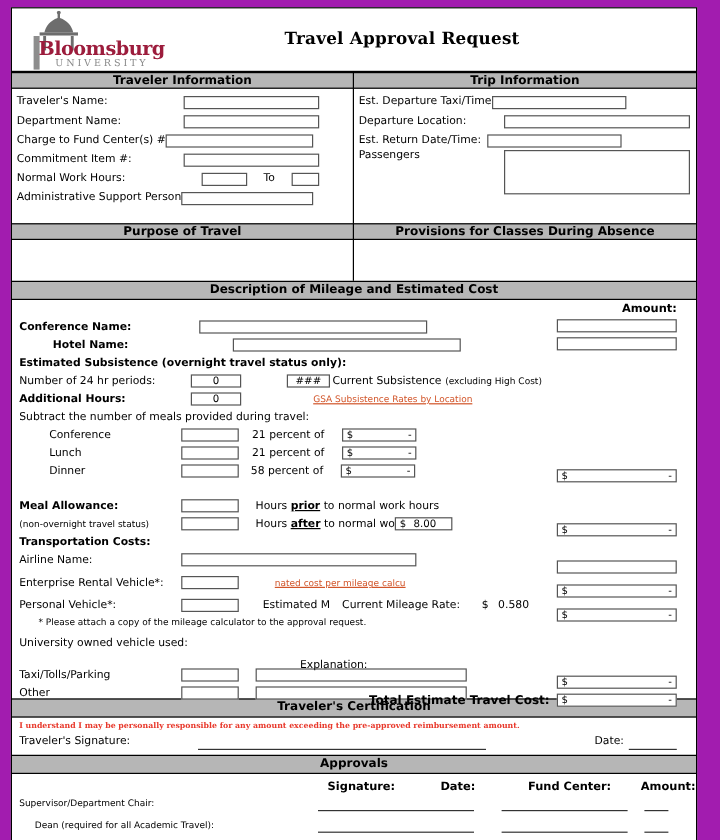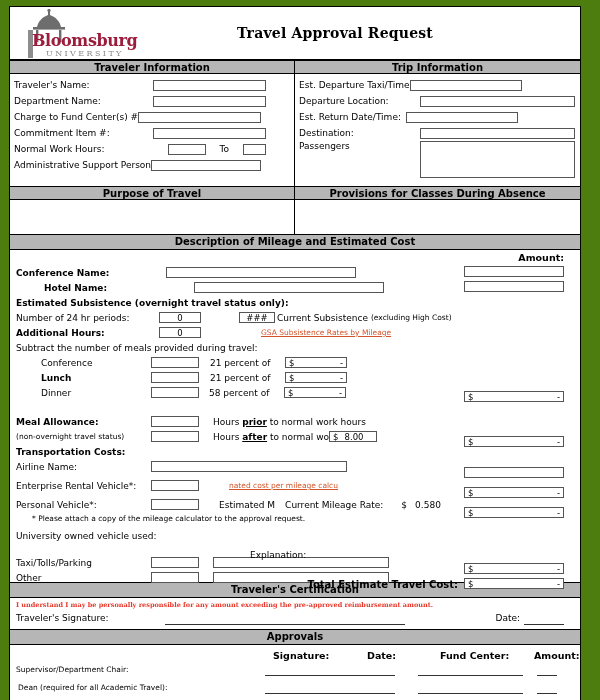--- a/index.html
+++ b/index.html
@@ -1,21 +1,21 @@
 <!DOCTYPE html>
 <html><head>
 <meta charset="utf-8">
 <style>
   html,body{margin:0;padding:0;background:#fff;}
   body{
     width:600px;height:700px;overflow:hidden;
     font-family:"DejaVu Sans","Liberation Sans",sans-serif;
     font-size:9px;color:#000;
   }
-  .page{width:600px;height:700px;position:relative;background:#4d7c0f;}
+  .page{width:600px;height:700px;position:relative;background:#a21caf;}
   .form{
     position:absolute;left:9px;top:6px;width:572px;
     border:1px solid #000;box-sizing:border-box;background:#fff;
   }
   
   .hdr{display:flex;align-items:center;height:52px;border-bottom:1px solid #000;}
   .logo{width:140px;position:relative;height:52px;}
   .logo svg{position:absolute;left:8px;top:2px;}
   .title{
     flex:1;text-align:center;font-size:14px;font-weight:bold;
@@ -141,24 +141,20 @@
       <div class="fr">
         <span class="lbl">Departure Location:</span>
         <span class="inp" style="width:155px;margin-left:auto;margin-right:5px;"></span>
       </div>
 
       <div class="fr">
         <span class="lbl">Est. Return Date/Time:</span>
         <span class="inp" style="width:112px;margin-left:5px;"></span>
       </div>
 
-      <div class="fr">
-        <span class="lbl">Destination:</span>
-        <span class="inp" style="width:155px;margin-left:auto;margin-right:5px;"></span>
-      </div>
 
       <div class="fr" style="align-items:flex-start;height:auto;">
         <span class="lbl">Passengers</span>
         <span class="inp" style="width:155px;height:37px;margin-left:auto;margin-right:5px;"></span>
       </div>
 
     </div>
   </div>
 
   <div class="barrow">
@@ -196,39 +192,39 @@
       <span class="lbl" style="width:143px;">Number of 24 hr periods:</span>
       <span class="inp" style="width:42px;text-align:center;font-size:8.5px;line-height:11px;">0</span>
       <span class="inp" style="width:36px;margin-left:38px;text-align:center;font-size:8.5px;line-height:11px;">###</span>
       <span class="lbl" style="margin-left:2px;">Current Subsistence</span>
       <span class="small" style="margin-left:3px;">(excluding High Cost)</span>
     </div>
 
     <div class="row">
       <span class="lbl" style="width:143px;font-weight:bold;">Additional Hours:</span>
       <span class="inp" style="width:42px;text-align:center;font-size:8.5px;line-height:11px;">0</span>
-      <span class="lnk" style="margin-left:60px;">GSA Subsistence Rates by Mileage</span>
+      <span class="lnk" style="margin-left:60px;">GSA Subsistence Rates by Location</span>
     </div>
 
     <div class="row">
       <span class="lbl">Subtract the number of meals provided during travel:</span>
     </div>
 
     <div class="row">
       <span class="lbl" style="width:135px;padding-left:25px;box-sizing:border-box;">Conference</span>
       <span class="inp" style="width:48px;"></span>
       <span class="lbl" style="margin-left:11px;width:75px;">21 percent of</span>
       <span class="money" style="width:62px;">
         <span>$</span>
         <span>-</span>
       </span>
     </div>
 
     <div class="row">
-      <span class="lbl" style="width:135px;padding-left:25px;box-sizing:border-box;font-weight:bold;">Lunch</span>
+      <span class="lbl" style="width:135px;padding-left:25px;box-sizing:border-box;">Lunch</span>
       <span class="inp" style="width:48px;"></span>
       <span class="lbl" style="margin-left:11px;width:75px;">21 percent of</span>
       <span class="money" style="width:62px;">
         <span>$</span>
         <span>-</span>
       </span>
     </div>
 
     <div class="row">
       <span class="lbl" style="width:135px;padding-left:25px;box-sizing:border-box;">Dinner</span>
@@ -352,21 +348,21 @@
     <div class="abs b" style="left:263px;top:5px;font-size:9.5px;">Signature:</div>
     <div class="abs b" style="left:357px;top:5px;font-size:9.5px;">Date:</div>
     <div class="abs b" style="left:430px;top:5px;font-size:9.5px;">Fund Center:</div>
     <div class="abs b" style="left:524px;top:5px;font-size:9.5px;">Amount:</div>
 
     <div class="abs appr-lbl" style="left:6px;top:20px;">Supervisor/Department Chair:</div>
     <div class="abs uline" style="left:255px;top:29px;width:130px;"></div>
     <div class="abs uline" style="left:408px;top:29px;width:105px;"></div>
     <div class="abs uline" style="left:527px;top:29px;width:20px;"></div>
 
-    <div class="abs appr-lbl" style="left:8px;top:38px;">Dean (required for all Academic Travel):</div>
+    <div class="abs appr-lbl" style="left:19px;top:38px;">Dean (required for all Academic Travel):</div>
     <div class="abs uline" style="left:255px;top:47px;width:130px;"></div>
     <div class="abs uline" style="left:408px;top:47px;width:105px;"></div>
     <div class="abs uline" style="left:527px;top:47px;width:20px;"></div>
 
   </div>
 
  </div>
 </div>
 
 </body></html>

